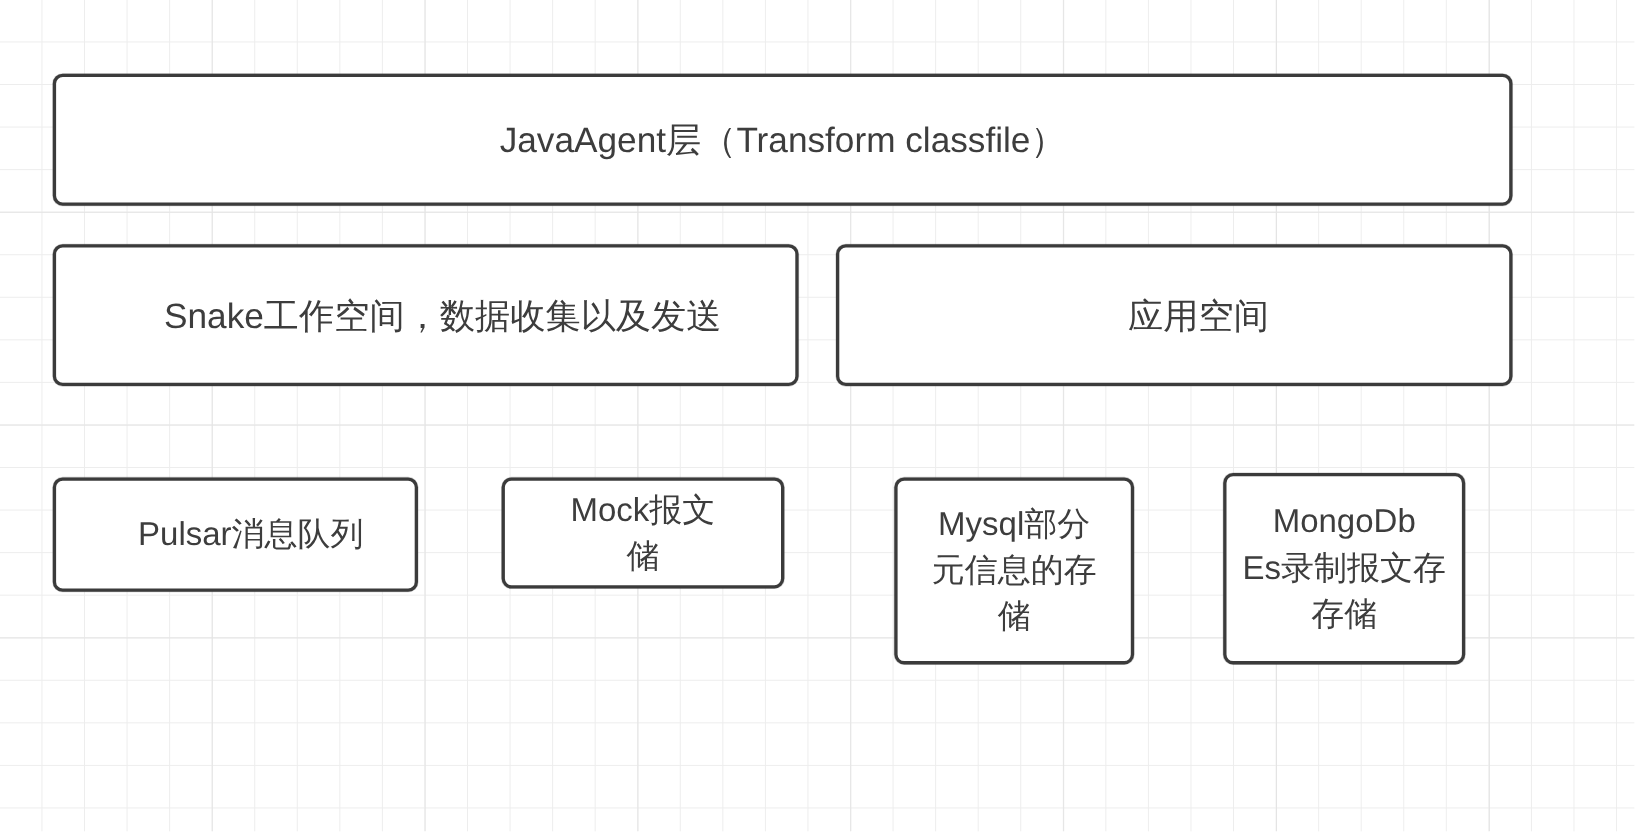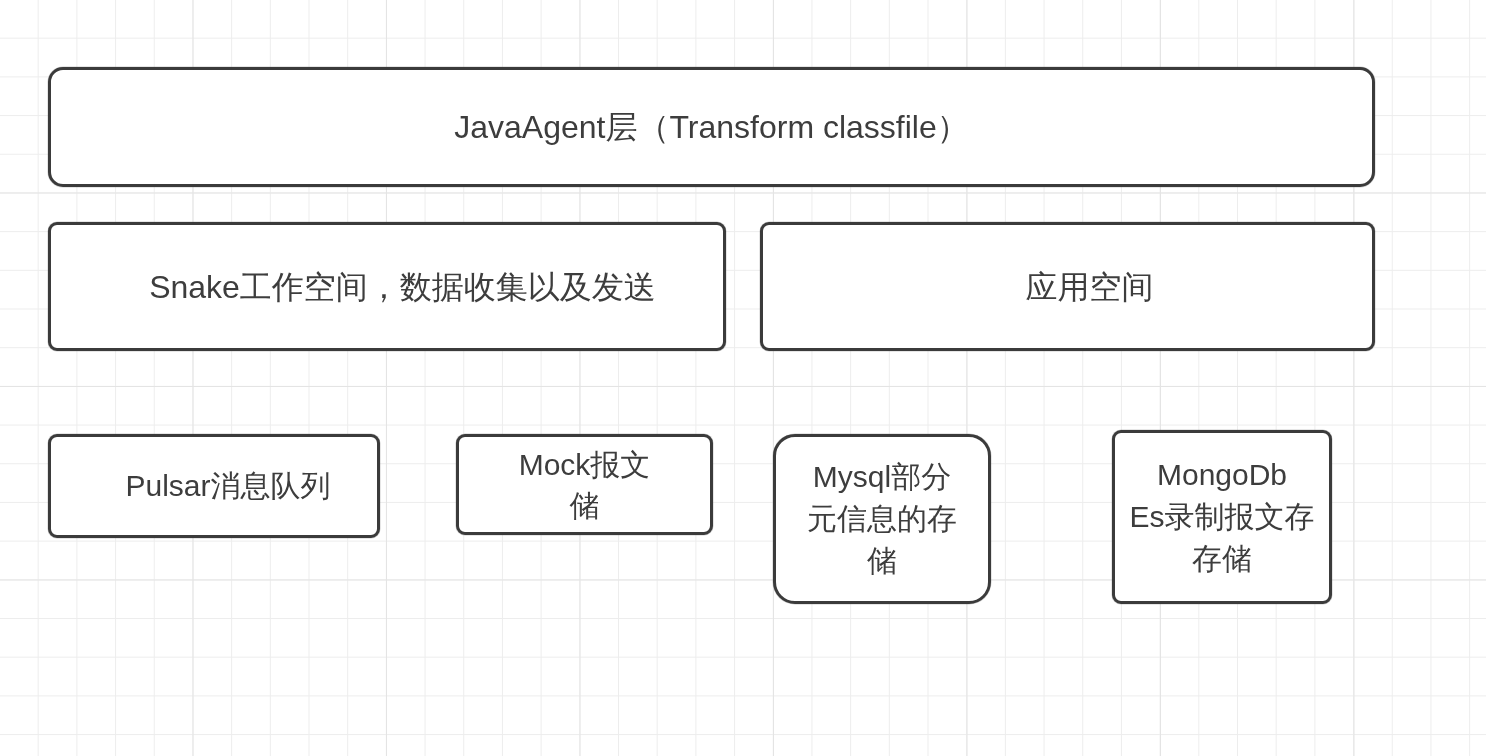--- a/index.html
+++ b/index.html
@@ -45,21 +45,21 @@
   }
   .node .label {
     display: block;
     width: 100%;
     padding: 0 10px;
     box-sizing: border-box;
     white-space: pre-line;
   }
   
   #node-javaagent {
-    left: 48px; top: 67px; width: 1327px; height: 120px; border-radius: 15px;
+    left: 48px; top: 67px; width: 1327px; height: 120px;
   }
   #node-javaagent .label { font-size: 32px; line-height: 42px; }
 
   
   #node-snake {
     left: 48px; top: 222px; width: 678px; height: 129px; padding-left: 31px;
   }
   #node-snake .label { font-size: 32px; line-height: 42px; }
 
   #node-app-space {
@@ -72,21 +72,21 @@
     left: 48px; top: 434px; width: 332px; height: 104px;
   }
   #node-pulsar .label { font-size: 30px; line-height: 40px; margin-left: 28px; }
 
   #node-es {
     left: 456px; top: 434px; width: 257px; height: 101px;
   }
   #node-es .label { font-size: 30px; line-height: 41px; }
 
   #node-mysql {
-    left: 773px; top: 434px; width: 218px; height: 170px; border-radius: 22px;
+    left: 813px; top: 434px; width: 218px; height: 170px;
   }
   #node-mysql .label { font-size: 30px; line-height: 42px; }
 
   #node-mongodb {
     left: 1112px; top: 430px; width: 220px; height: 174px;
   }
   #node-mongodb .label { font-size: 30px; line-height: 42px; }
 </style>
 </head>
 <body>

